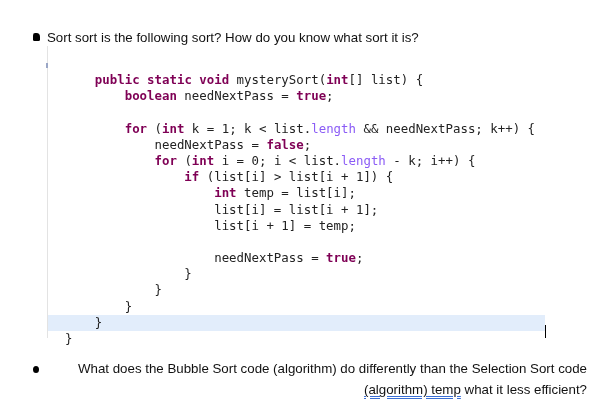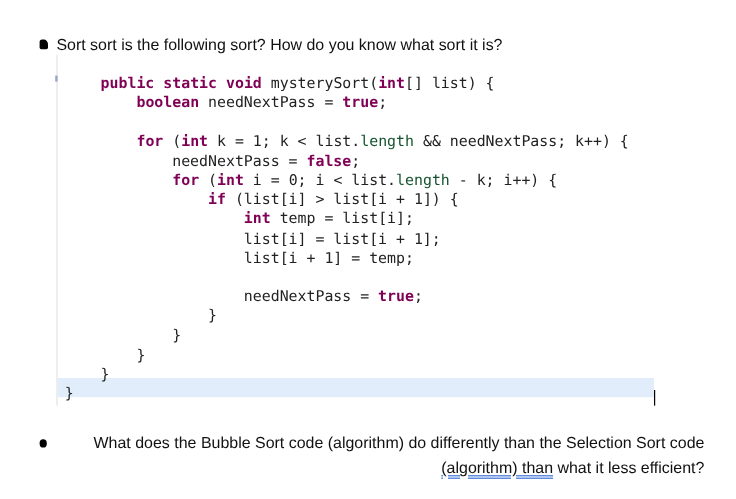--- a/index.html
+++ b/index.html
@@ -68,37 +68,37 @@
       top: 325px;
       width: 1px;
       height: 13px;
       background: #000;
     }
 
     .code {
       position: absolute;
       left: 50px;
       top: 57px;
-      margin: 4px;
+      margin: 15px;
       font-family: "DejaVu Sans Mono", monospace;
       font-size: 12.4px;
       line-height: 16.2px;
       color: #222222;
       white-space: pre;
     }
     .code-line {
       display: block;
       height: 16.2px;
     }
     .kw {
       color: #7f0055;
       font-weight: bold;
     }
     .field {
-      color: #14532d;
+      color: #8b5cf6;
     }
   </style>
 </head>
 <body>
 
 <div>
 
   <span class="bullet b1"></span>
   <div class="question q1">
     <span>Sort sort is the following sort?  How do you know what sort it is?</span>
@@ -107,16 +107,16 @@
   <div class="gutter-line"></div>
   <div class="gutter-mark"></div>
   <div class="current-line"></div>
   <div class="cursor"></div>
 
   <pre class="code" id="code-block"><span class="code-line"><span>    </span><span class="kw">public</span><span> </span><span class="kw">static</span><span> </span><span class="kw">void</span><span> mysterySort(</span><span class="kw">int</span><span>[] list) {</span></span><span class="code-line"><span>        </span><span class="kw">boolean</span><span> needNextPass = </span><span class="kw">true</span><span>;</span></span><span class="code-line"><span></span>​</span><span class="code-line"><span>        </span><span class="kw">for</span><span> (</span><span class="kw">int</span><span> k = 1; k &lt; list.</span><span class="field">length</span><span> &amp;&amp; needNextPass; k++) {</span></span><span class="code-line"><span>            needNextPass = </span><span class="kw">false</span><span>;</span></span><span class="code-line"><span>            </span><span class="kw">for</span><span> (</span><span class="kw">int</span><span> i = 0; i &lt; list.</span><span class="field">length</span><span> - k; i++) {</span></span><span class="code-line"><span>                </span><span class="kw">if</span><span> (list[i] &gt; list[i + 1]) {</span></span><span class="code-line"><span>                    </span><span class="kw">int</span><span> temp = list[i];</span></span><span class="code-line"><span>                    list[i] = list[i + 1];</span></span><span class="code-line"><span>                    list[i + 1] = temp;</span></span><span class="code-line"><span></span>​</span><span class="code-line"><span>                    needNextPass = </span><span class="kw">true</span><span>;</span></span><span class="code-line"><span>                }</span></span><span class="code-line"><span>            }</span></span><span class="code-line"><span>        }</span></span><span class="code-line"><span>    }</span></span><span class="code-line"><span>}</span></span></pre>
 
   <span class="bullet b2"></span>
   <div class="question q2">
     <span>What does the Bubble Sort code (algorithm) do differently than the Selection Sort code</span><br>
-    <span class="grammar-underline">(algorithm)  than</span><span> what it less efficient?</span>
+    <span class="grammar-underline">(algorithm)  temp</span><span> what it less efficient?</span>
   </div>
 
 </div>
 
 </body></html>

